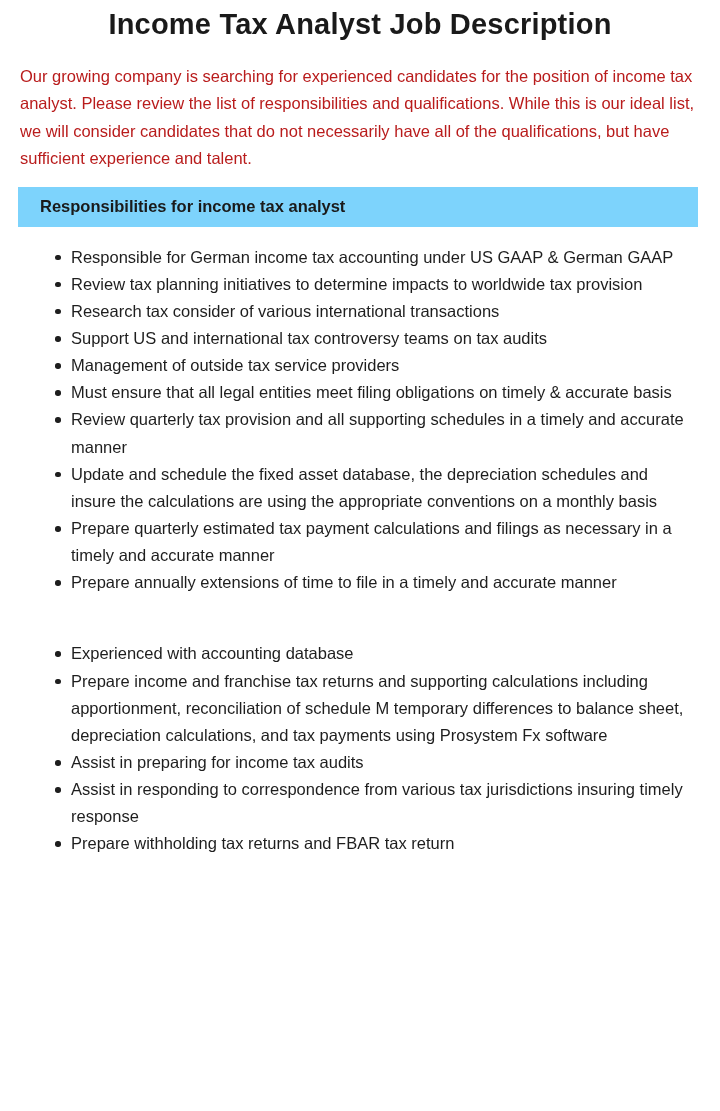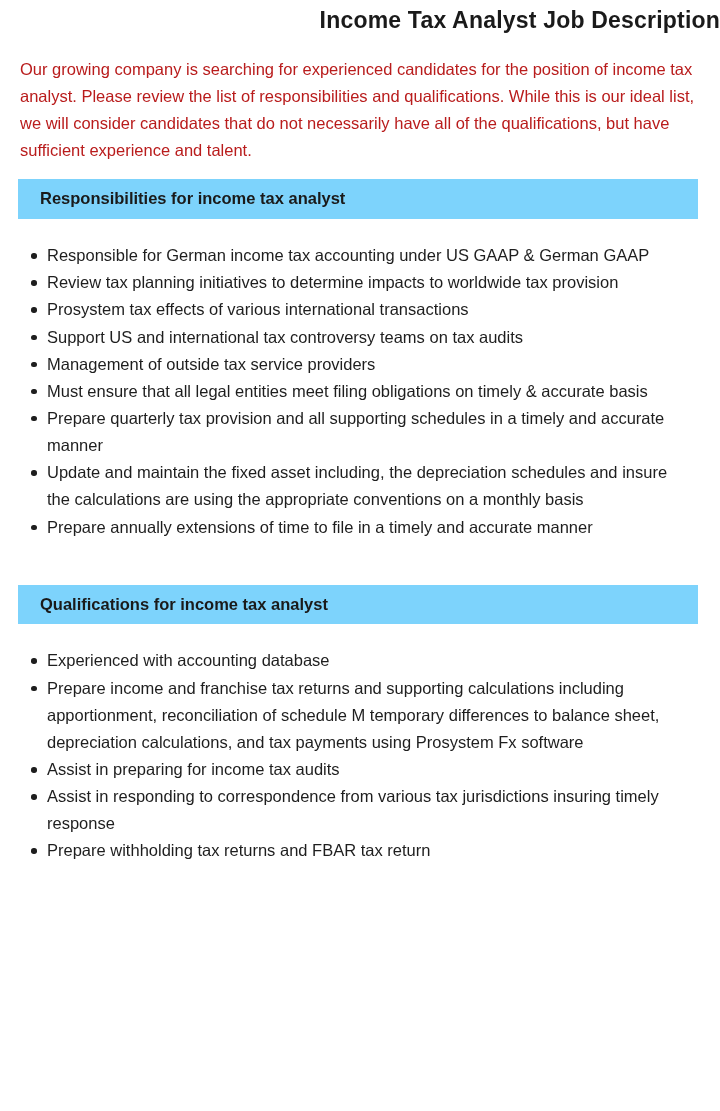--- a/index.html
+++ b/index.html
@@ -12,23 +12,23 @@
     font-family: "Liberation Sans", sans-serif;
     color: #1e1e1e;
     position: relative;
     overflow: hidden;
   }
   .page {
     width: 720px;
     padding-top: 6px;
   }
   .doc-title {
-    font-size: 23px;
+    font-size: 29px;
     font-weight: bold;
-    text-align: right;
+    text-align: center;
     letter-spacing: 0.2px;
     line-height: 1.25;
     color: #1a1a1a;
   }
   .intro {
     margin: 21px 22px 0 20px;
     font-size: 16.5px;
     line-height: 1.645;
     color: #b91c1c;
   }
@@ -39,22 +39,22 @@
     margin-right: 22px;
     background: #7dd3fc;
     font-size: 16.5px;
     font-weight: bold;
     line-height: 1.2;
     padding: 10px 10px 10px 22px;
     color: #1a1a1a;
   }
   ul.item-list {
     list-style: none;
-    margin: 23px 26px 0 0;
-    padding-left: 47px;
+    margin: 17px 26px 0 0;
+    padding-left: 71px;
   }
   ul.item-list li {
     position: relative;
     font-size: 16.5px;
     line-height: 1.645;
     color: #1e1e1e;
   }
   ul.item-list li::before {
     content: "";
     position: absolute;
@@ -73,32 +73,32 @@
 
   <h1 class="doc-title">Income Tax Analyst Job Description</h1>
 
   <p class="intro">Our growing company is searching for experienced candidates for the position of income tax analyst. Please review the list of responsibilities and qualifications. While this is our ideal list, we will consider candidates that do not necessarily have all of the qualifications, but have sufficient experience and talent.</p>
 
   <section class="section">
     <div class="section-header">Responsibilities for income tax analyst</div>
     <ul class="item-list">
       <li>Responsible for German income tax accounting under US GAAP &amp; German GAAP</li>
       <li>Review tax planning initiatives to determine impacts to worldwide tax provision</li>
-      <li>Prosystem tax effects of various international transactions</li>
+      <li>Research tax consider of various international transactions</li>
       <li>Support US and international tax controversy teams on tax audits</li>
       <li>Management of outside tax service providers</li>
       <li>Must ensure that all legal entities meet filing obligations on timely &amp; accurate basis</li>
-      <li>Prepare quarterly tax provision and all supporting schedules in a timely and accurate manner</li>
-      <li>Update and maintain the fixed asset including, the depreciation schedules and insure the calculations are using the appropriate conventions on a monthly basis</li>
+      <li>Review quarterly tax provision and all supporting schedules in a timely and accurate manner</li>
+      <li>Update and schedule the fixed asset database, the depreciation schedules and insure the calculations are using the appropriate conventions on a monthly basis</li>
+      <li>Prepare quarterly estimated tax payment calculations and filings as necessary in a timely and accurate manner</li>
       <li>Prepare annually extensions of time to file in a timely and accurate manner</li>
     </ul>
   </section>
 
   <section class="section">
-    <div class="section-header">Qualifications for income tax analyst</div>
     <ul class="item-list">
       <li>Experienced with accounting database</li>
       <li>Prepare income and franchise tax returns and supporting calculations including apportionment, reconciliation of schedule M temporary differences to balance sheet, depreciation calculations, and tax payments using Prosystem Fx software</li>
       <li>Assist in preparing for income tax audits</li>
       <li>Assist in responding to correspondence from various tax jurisdictions insuring timely response</li>
       <li>Prepare withholding tax returns and FBAR tax return</li>
     </ul>
   </section>
 
 </div>

